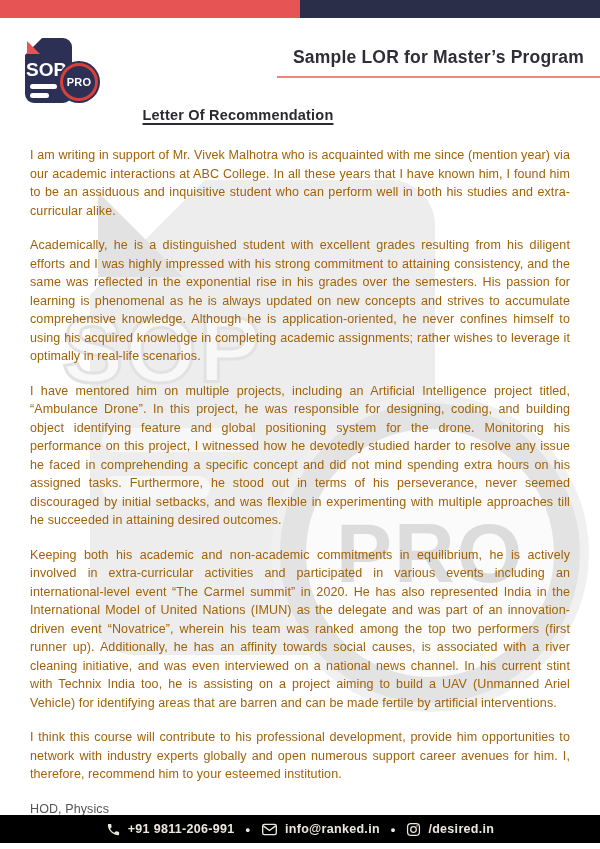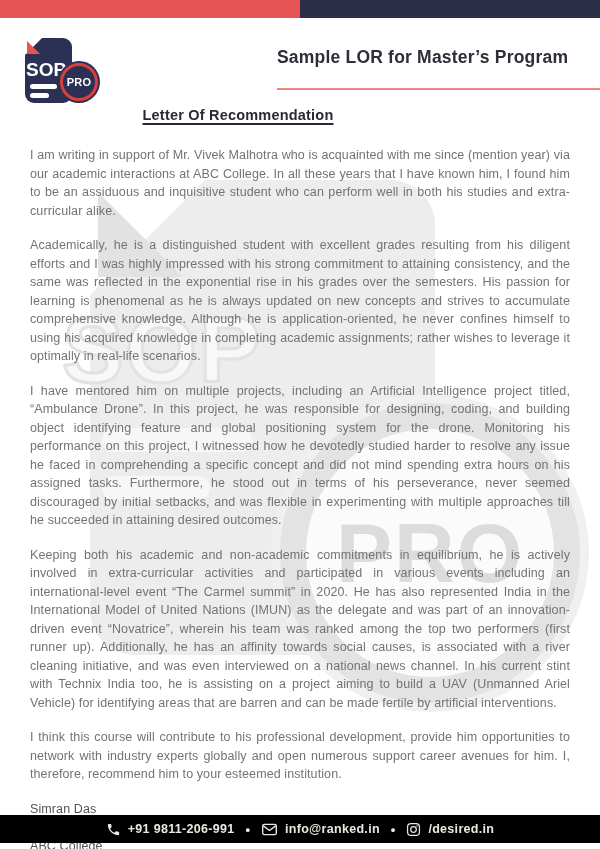--- a/index.html
+++ b/index.html
@@ -42,21 +42,21 @@
   .logo-ring {
     position: absolute; left: 38px; top: 29px; width: 38px; height: 38px;
     background: #2b3054; border: 3px solid #d8403c; border-radius: 50%;
     box-shadow: 0 0 0 2px #2b3054;
     display: flex; align-items: center; justify-content: center;
   }
   .logo-ring span { font-size: 11px; font-weight: 800; color: #ffffff; letter-spacing: 0.3px; }
 
   .title-block {
     position: absolute; left: 277px; right: 0; top: 28px;
-    padding-bottom: 20px; border-bottom: 2px solid #f0837e;
+    padding-bottom: 8px; border-bottom: 2px solid #f0837e; text-align: center;
   }
   .title-block h1 {
     font-size: 17.5px; line-height: 22px; font-weight: 700;
     color: #2e2d38; letter-spacing: 0.2px; white-space: nowrap;
   }
 
   
   .watermark { position: absolute; left: 90px; top: 170px; width: 500px; height: 540px; z-index: 0; }
   .wm-doc { position: absolute; left: 0; top: 10px; width: 345px; height: 475px; background: #ededed; border-radius: 45px; }
   .wm-cut  { position: absolute; left: 0; top: 0; width: 0; height: 0; border-top: 115px solid #ffffff; border-right: 115px solid transparent; }
@@ -84,21 +84,21 @@
   }
   .letter-heading h2 {
     display: inline-block; font-size: 14.5px; font-weight: 700; color: #2b2a33;
     letter-spacing: 0.2px; text-decoration: underline;
     text-decoration-thickness: 2px; text-underline-offset: 3px;
   }
   .letter-content {
     position: absolute; top: 146px; left: 30px; width: 540px; z-index: 1;
   }
   .letter-content p {
-    font-size: 12.5px; line-height: 18.5px; color: #737373;
+    font-size: 12.5px; line-height: 18.5px; color: #a16207;
     text-align: justify; letter-spacing: 0.1px; margin-bottom: 16px;
   }
   .signature { margin-top: 16px; }
   .signature div {
     font-size: 12.5px; line-height: 18.5px; color: #55535a; letter-spacing: 0.1px;
   }
 
   
   .footer {
     position: absolute; left: 0; top: 815px; width: 600px; height: 28px;
@@ -154,21 +154,20 @@
   <h2>Letter Of Recommendation</h2>
 </div>
 
 <div class="letter-content">
   <p>I am writing in support of Mr. Vivek Malhotra who is acquainted with me since (mention year) via our academic interactions at ABC College. In all these years that I have known him, I found him to be an assiduous and inquisitive student who can perform well in both his studies and extra-curricular alike.</p>
   <p>Academically, he is a distinguished student with excellent grades resulting from his diligent efforts and I was highly impressed with his strong commitment to attaining consistency, and the same was reflected in the exponential rise in his grades over the semesters. His passion for learning is phenomenal as he is always updated on new concepts and strives to accumulate comprehensive knowledge. Although he is application-oriented, he never confines himself to using his acquired knowledge in completing academic assignments; rather wishes to leverage it optimally in real-life scenarios.</p>
   <p>I have mentored him on multiple projects, including an Artificial Intelligence project titled, “Ambulance Drone”. In this project, he was responsible for designing, coding, and building object identifying feature and global positioning system for the drone. Monitoring his performance on this project, I witnessed how he devotedly studied harder to resolve any issue he faced in comprehending a specific concept and did not mind spending extra hours on his assigned tasks. Furthermore, he stood out in terms of his perseverance, never seemed discouraged by initial setbacks, and was flexible in experimenting with multiple approaches till he succeeded in attaining desired outcomes.</p>
   <p>Keeping both his academic and non-academic commitments in equilibrium, he is actively involved in extra-curricular activities and participated in various events including an international-level event “The Carmel summit” in 2020. He has also represented India in the International Model of United Nations (IMUN) as the delegate and was part of an innovation-driven event “Novatrice”, wherein his team was ranked among the top two performers (first runner up). Additionally, he has an affinity towards social causes, is associated with a river cleaning initiative, and was even interviewed on a national news channel. In his current stint with Technix India too, he is assisting on a project aiming to build a UAV (Unmanned Ariel Vehicle) for identifying areas that are barren and can be made fertile by artificial interventions.</p>
   <p>I think this course will contribute to his professional development, provide him opportunities to network with industry experts globally and open numerous support career avenues for him.  I, therefore, recommend him to your esteemed institution.</p>
   <div class="signature">
-    <div>Simran Das</div>
     <div>HOD, Physics</div>
     <div>ABC College</div>
   </div>
 </div>
 
 <div class="footer">
   <div class="footer-inner">
     <div class="contact">
       <svg width="15" height="15" viewBox="0 0 24 24" fill="#ece7de">
         <path d="M6.62 10.79c1.44 2.83 3.76 5.14 6.59 6.59l2.2-2.2c.27-.27.67-.36 1.02-.24 1.12.37 2.33.57 3.57.57.55 0 1 .45 1 1V20c0 .55-.45 1-1 1-9.39 0-17-7.61-17-17 0-.55.45-1 1-1h3.5c.55 0 1 .45 1 1 0 1.25.2 2.45.57 3.57.11.35.03.74-.25 1.02l-2.2 2.2z"></path>

